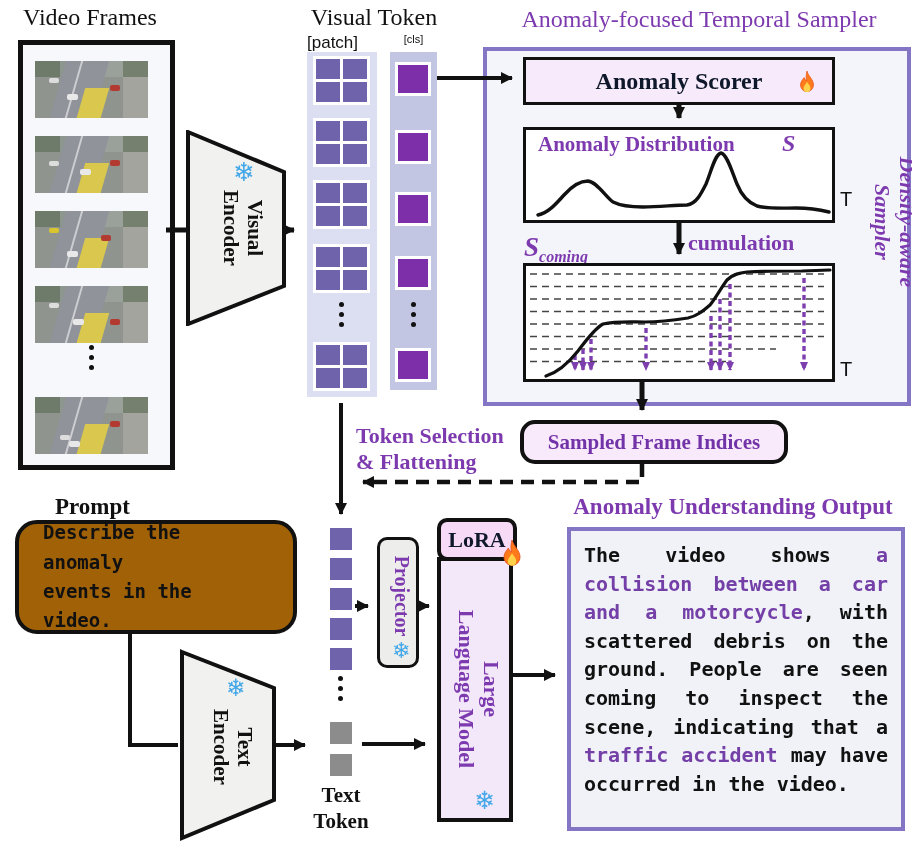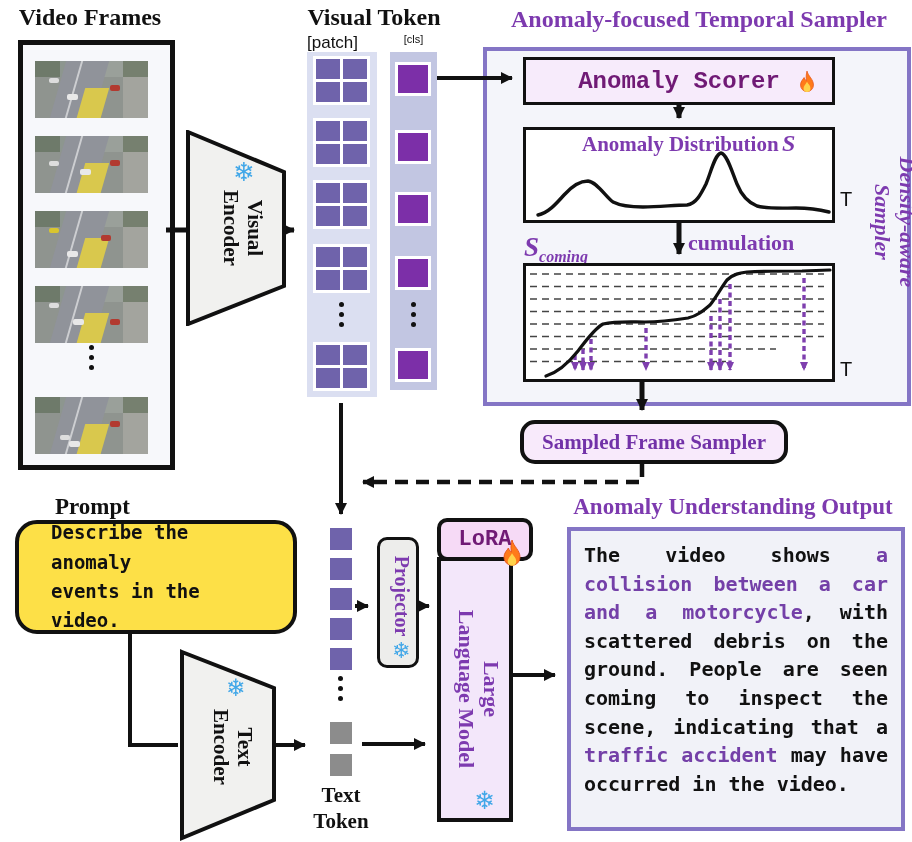--- a/index.html
+++ b/index.html
@@ -1,22 +1,22 @@
 <!DOCTYPE html>
 <html><head>
 <meta charset="utf-8">
 <style>
   html,body{margin:0;padding:0;background:#fff;}
   #stage{position:relative;width:912px;height:842px;background:#fff;overflow:hidden;
          font-family:"Liberation Serif",serif;color:#111;}
   .abs{position:absolute;}
   .serifbold{font-family:"Liberation Serif",serif;font-weight:bold;}
   .purple{color:#7d3aaf;}
-  .deep-purple{color:#701a75;font-family:Liberation Mono, monospace;}
-  .heading{font-size:24px;font-weight:bold;}
+  .deep-purple{color:#0f172a;}
+  .heading{font-size:24px;font-weight:normal;}
   .mono{font-family:"DejaVu Sans Mono",monospace;font-weight:bold;}
   .center{text-align:center;}
 
   
   #frames-box{left:18px;top:40px;width:147px;height:420px;border:5px solid #111;background:#f7f8fb;}
   .frame{position:absolute;left:12px;width:113px;height:57px;background:#8f948f;overflow:hidden;}
   .frame .strip{position:absolute;left:0;top:0;width:100%;height:16px;
       background:linear-gradient(90deg,#6e7a6a 0 22%,#8d968f 22% 55%,#9aa09a 55% 78%,#76806f 78% 100%);}
   .frame .road{position:absolute;left:20%;top:0;bottom:0;width:38%;background:#90939a;transform:skewX(-16deg);}
   .frame .lane{position:absolute;left:34%;top:0;bottom:0;width:2px;background:rgba(255,255,255,.55);transform:skewX(-16deg);}
@@ -42,24 +42,24 @@
   #scorer-box{left:523px;top:57px;width:312px;height:48px;background:#f7ebfb;border:3px solid #111;
       display:flex;align-items:center;justify-content:center;box-sizing:border-box;}
   #dist-box{left:523px;top:127px;width:312px;height:96px;background:#fff;border:3px solid #111;box-sizing:border-box;}
   #cumsum-box{left:523px;top:263px;width:312px;height:119px;background:#fff;border:3px solid #111;box-sizing:border-box;}
   .rot{transform:rotate(90deg);text-align:center;line-height:1.12;}
   .snow{color:#41a7e8;font-family:"DejaVu Sans",sans-serif;}
 
   
   #sfi-box{left:520px;top:420px;width:268px;height:44px;border:4px solid #111;border-radius:15px;background:#f8eafb;
       display:flex;align-items:center;justify-content:center;box-sizing:border-box;}
-  #prompt-box{left:15px;top:520px;width:282px;height:114px;border:4px solid #111;border-radius:22px;background:#fde047;
-      display:flex;flex-direction:column;justify-content:center;padding:0 32px;box-sizing:border-box;}
+  #prompt-box{left:15px;top:520px;width:282px;height:114px;border:4px solid #111;border-radius:22px;background:#a16207;
+      display:flex;flex-direction:column;justify-content:center;padding:0 24px;box-sizing:border-box;}
   #projector-box{left:377px;top:537px;width:42px;height:131px;border:3px solid #111;border-radius:10px;background:#ededeb;box-sizing:border-box;}
-  #lora-box{left:437px;top:518px;width:96px;height:43px;border:4px solid #111;border-radius:10px;background:#f6daf6;
+  #lora-box{left:437px;top:518px;width:80px;height:43px;border:4px solid #111;border-radius:10px;background:#f6daf6;
       display:flex;align-items:center;justify-content:center;box-sizing:border-box;}
   #llm-box{left:437px;top:557px;width:76px;height:265px;border:4px solid #111;background:#f3e7fa;box-sizing:border-box;}
   #output-box{left:567px;top:527px;width:338px;height:304px;border:4px solid #8475c5;background:#f1f2f8;box-sizing:border-box;}
   #output-text{padding:10px 13px;font-size:20px;line-height:1.43;text-align:justify;color:#111;}
   #output-text .hl{color:#7440a8;}
 
   .tok{position:absolute;left:330px;width:22px;height:22px;}
   .tok.p{background:#6f63ab;} .tok.g{background:#8c8c8c;}
 
   svg{display:block;}
@@ -208,21 +208,21 @@
 
   <div class="abs" id="scorer-box">
     <span class="serifbold deep-purple" style="font-size:24px;">Anomaly Scorer</span>
     <svg class="abs" style="right:12px;top:10px;" width="26" height="28" viewBox="0 0 24 26">
       <path d="M12 1 C13.2 6 18 8.5 18 14 A6 6 0 0 1 6 14 C6 10.5 8.2 9 9.3 7 C9.9 9.4 11.6 10 11.6 10 C10.8 6.2 11.4 3.5 12 1 Z" fill="#ff7a1a" stroke="#e5541a" stroke-width="0.7"></path>
       <path d="M12 11 C13.2 13.3 15.2 14.2 15.2 17.2 A3.2 3.2 0 0 1 8.8 17.2 C8.8 14.8 10.6 13.8 12 11 Z" fill="#ffd24a"></path>
     </svg>
   </div>
 
   <div class="abs" id="dist-box">
-    <span class="abs serifbold purple" style="left:12px;top:2px;font-size:21px;margin-left:44px;">Anomaly Distribution</span>
+    <span class="abs serifbold purple" style="left:12px;top:2px;font-size:21px;">Anomaly Distribution</span>
     <span class="abs serifbold purple" style="left:256px;top:0;font-size:24px;font-style:italic;">S</span>
     <svg class="abs" style="left:0;top:0;" width="306" height="90" viewBox="0 0 306 90">
       <path d="M 12,85 C 22,83 30,74 38,65 C 46,56 55,51 62,51 C 71,52 79,66 87,72 C 95,76 104,77 117,77 C 134,77 148,75 161,75 C 170,74 175,64 180,54 C 185,42 189,24 195,23 C 201,24 206,42 211,54 C 215,64 221,72 231,76 C 243,79 256,78 270,78 C 282,78 295,80 303,82" fill="none" stroke="#111" stroke-width="3.4" stroke-linecap="round"></path>
     </svg>
   </div>
   <div class="abs" style="left:840px;top:188px;font-size:20px;font-family:'Liberation Sans',sans-serif;">T</div>
 
   <div class="abs" style="left:524px;top:232px;">
     <span class="serifbold purple" style="font-size:27px;font-style:italic;">S</span><span class="serifbold purple" style="font-size:16px;font-style:italic;vertical-align:-6px;">coming</span>
   </div>
@@ -259,23 +259,27 @@
     </svg>
   </div>
   <div class="abs" style="left:840px;top:358px;font-size:20px;font-family:'Liberation Sans',sans-serif;">T</div>
 
   <div class="abs rot serifbold purple" style="left:741px;top:194px;width:300px;height:56px;font-size:22px;font-style:italic;">
     <div>Density-aware</div>
     <div>Sampler</div>
   </div>
 
   <div class="abs" id="sfi-box">
-    <span class="serifbold" style="font-size:21px;color:#7232a8;">Sampled Frame Sampler</span>
-  </div>
-
+    <span class="serifbold" style="font-size:21px;color:#7232a8;">Sampled Frame Indices</span>
+  </div>
+
+  <div class="abs serifbold purple" style="left:356px;top:423px;font-size:22px;line-height:1.2;">
+    <div>Token Selection</div>
+    <div>&amp; Flattening</div>
+  </div>
 
   <div class="abs serifbold" style="left:55px;top:494px;font-size:23px;">Prompt</div>
   <div class="abs" id="prompt-box">
     <div class="mono" style="font-size:19px;line-height:1.55;">
       <div>Describe the anomaly</div>
       <div>events in the video.</div>
     </div>
   </div>
 
   <div class="tok p" style="top:528px"></div>

